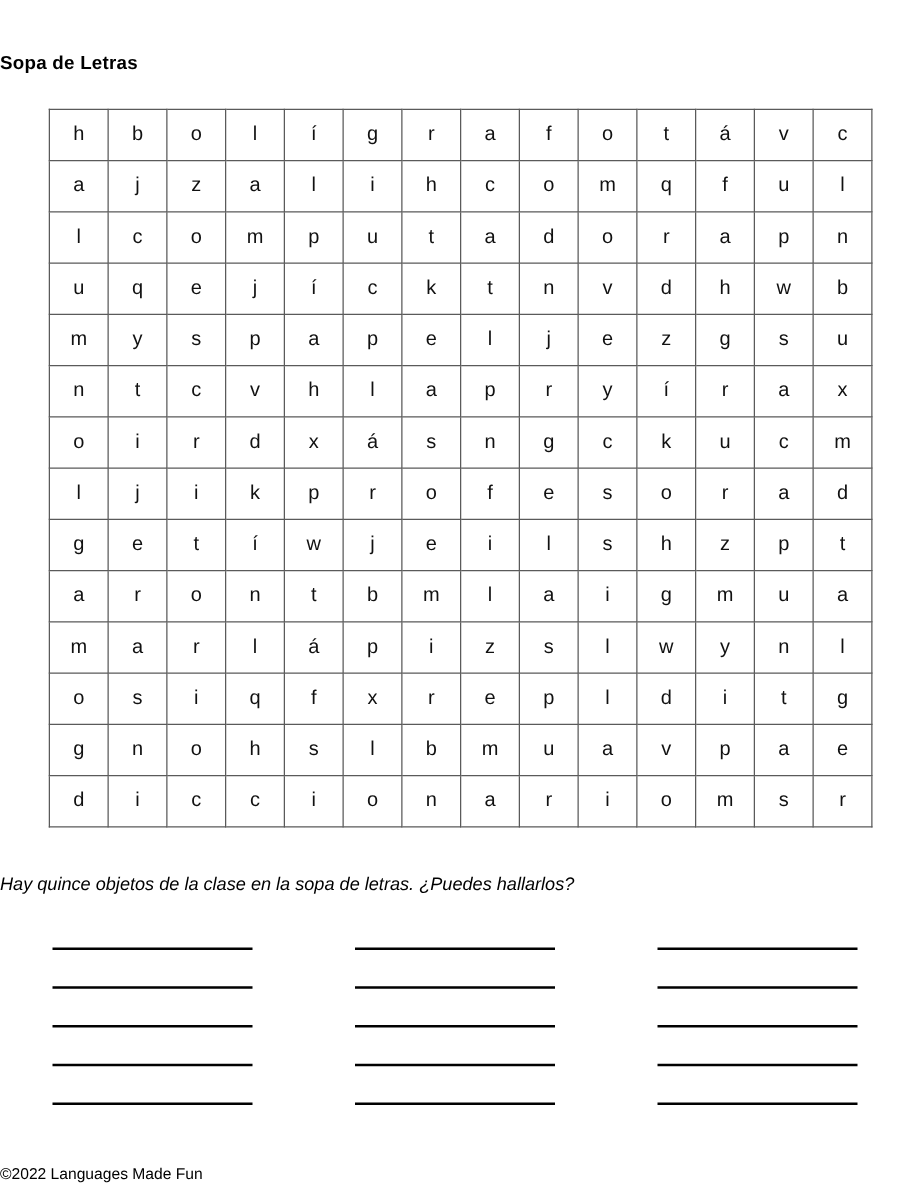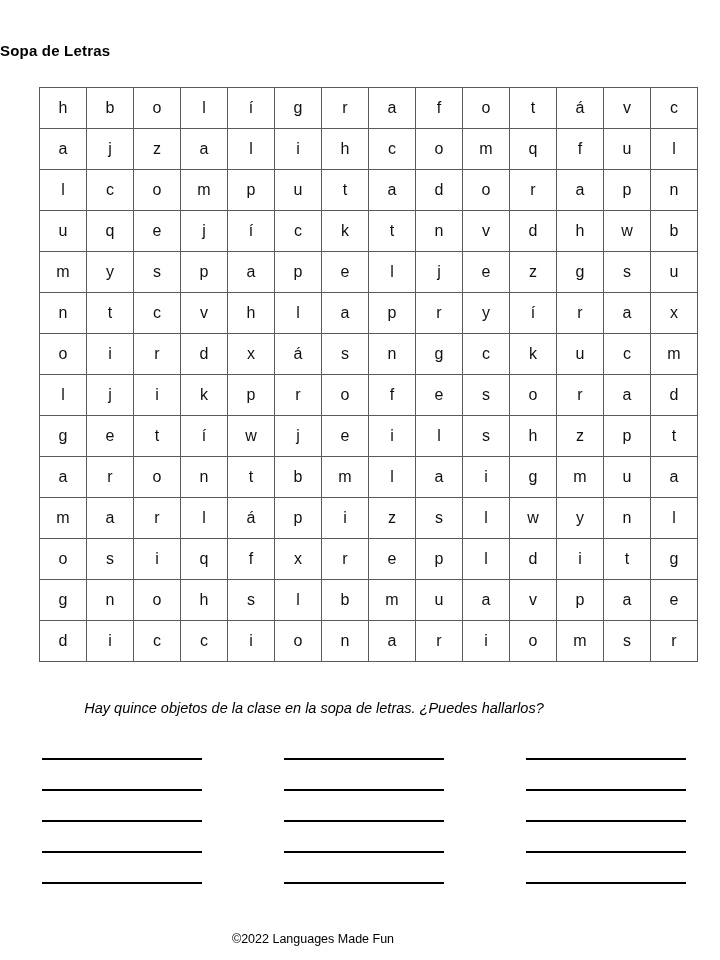--- a/index.html
+++ b/index.html
@@ -57,21 +57,21 @@
     padding: 0;
     line-height: 40px;
   }
 
   
   .instructions {
     position: absolute;
     top: 700px;
     left: 0;
     width: 628px;
-    text-align: center;
+    text-align: left;
     font-style: italic;
     font-size: 14.5px;
   }
 
   
   .answers {
     position: absolute;
     top: 758px;
     left: 42px;
     width: 640px;
@@ -88,21 +88,21 @@
   }
 
   
   .footer {
     position: absolute;
     top: 932px;
     left: 0;
     width: 656px;
     padding-right: 30px;
     box-sizing: border-box;
-    text-align: center;
+    text-align: left;
     font-size: 12.5px;
   }
 </style>
 </head>
 <body>
 
 <div class="page">
 
   <div class="title">Sopa de Letras</div>
 

